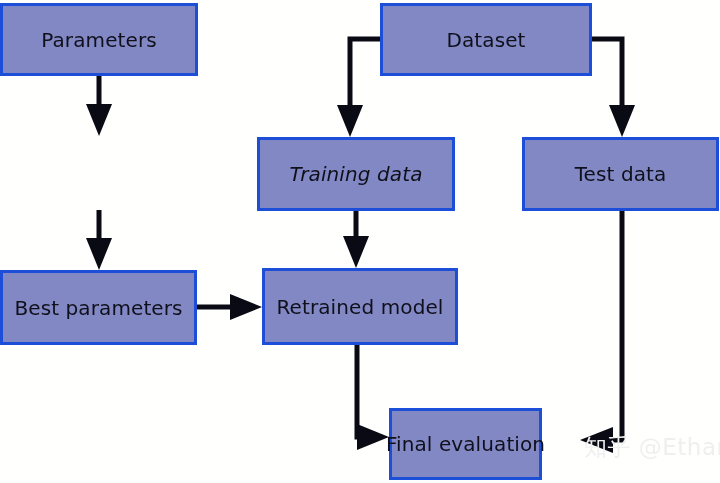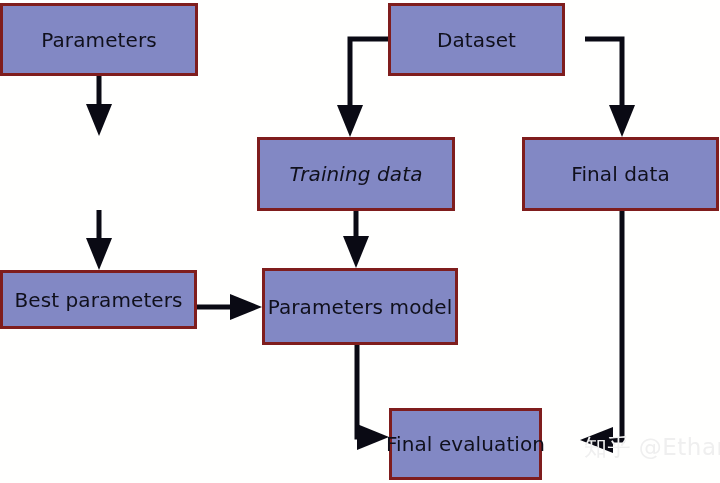--- a/index.html
+++ b/index.html
@@ -12,21 +12,21 @@
     width: 720px;
     height: 483px;
     background: #fffffe;
     overflow: hidden;
     font-family: "DejaVu Sans", "Liberation Sans", sans-serif;
   }
   .node {
     position: absolute;
     box-sizing: border-box;
     background: #8288c4;
-    border: 3px solid #7f1d1d;
+    border: 3px solid #1d4ed8;
     display: flex;
     align-items: center;
     justify-content: center;
     color: #10101c;
     font-size: 20px;
     font-weight: 400;
     letter-spacing: 0.1px;
     line-height: 1;
     white-space: nowrap;
     user-select: none;
@@ -110,38 +110,38 @@
       <polygon class="arrowhead" points="580,440 613,427 613,453"></polygon>
     </g>
 
   </svg>
 
   <div class="node" style="left:0px; top:3px; width:198px; height:73px;">
     <span class="node-label">Parameters</span>
   </div>
 
 
-  <div class="node" style="left:0px; top:270px; width:197px; height:59px;">
+  <div class="node" style="left:0px; top:270px; width:197px; height:75px;">
     <span class="node-label">Best parameters</span>
   </div>
 
-  <div class="node" style="left:388px; top:3px; width:177px; height:73px;">
+  <div class="node" style="left:380px; top:3px; width:212px; height:73px;">
     <span class="node-label">Dataset</span>
   </div>
 
   <div class="node" style="left:257px; top:137px; width:198px; height:74px;font-style:italic;">
     <span class="node-label">Training data</span>
   </div>
 
   <div class="node" style="left:522px; top:137px; width:197px; height:74px;">
-    <span class="node-label">Final data</span>
+    <span class="node-label">Test data</span>
   </div>
 
   <div class="node" style="left:262px; top:268px; width:196px; height:77px;">
-    <span class="node-label">Parameters model</span>
+    <span class="node-label">Retrained model</span>
   </div>
 
   <div class="node" style="left:389px; top:408px; width:153px; height:72px;">
     <span class="node-label">Final evaluation</span>
   </div>
 
   <div class="watermark" style="left:584px; top:432px;">知乎 @Ethan</div>
 
 </div>
 

